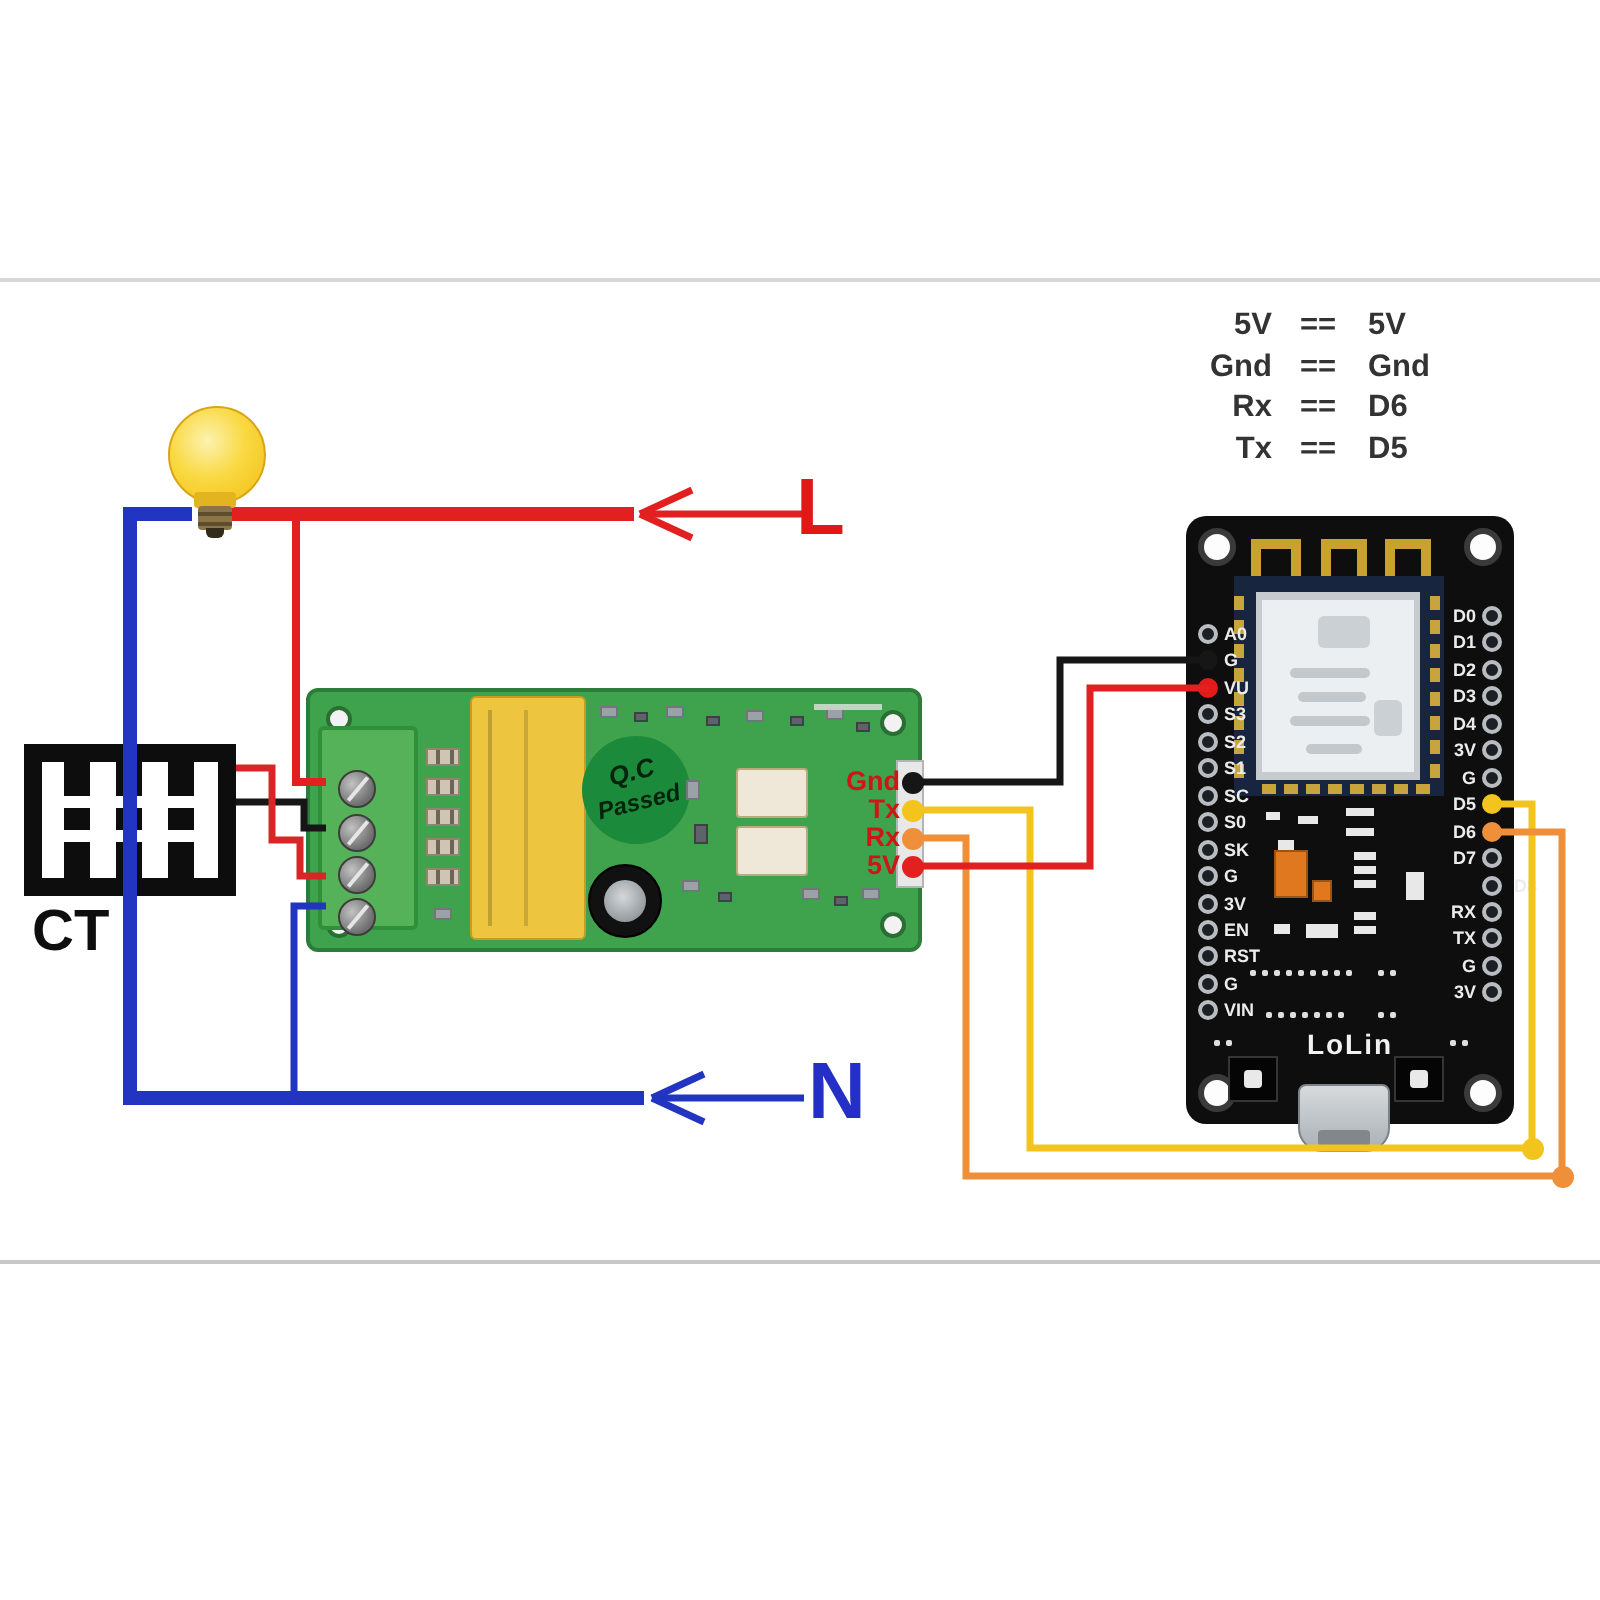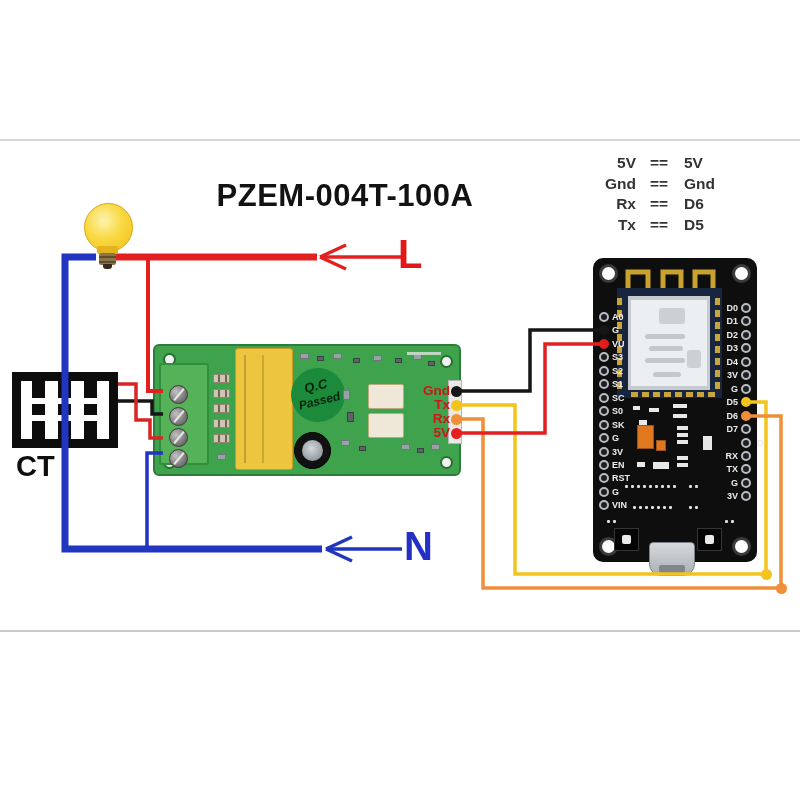--- a/index.html
+++ b/index.html
@@ -82,21 +82,20 @@
   svg{position:absolute;left:0;top:0;}
 </style>
 </head>
 <body>
 
 <div class="stage">
 
   <div class="hline" style="top:139px;"></div>
   <div class="hline" style="top:630px;background:#c9c9c9;"></div>
 
-  <div class="title">PZEM-004T-100A</div>
 
   <div class="pinmap">
     <div class="row">
       <span class="c1">5V</span>
       <span class="c2">==</span>
       <span class="c3">5V</span>
     </div>
     <div class="row">
       <span class="c1">Gnd</span>
       <span class="c2">==</span>
@@ -261,20 +260,21 @@
         <i></i>
       </div>
     <div class="dotrow" style="left:14px;top:262px;">
         <i></i>
         <i></i>
       </div>
     <div class="dotrow" style="left:132px;top:262px;">
         <i></i>
         <i></i>
       </div>
+    <div class="brand">LoLin</div>
     <div class="btn" style="left:21px;"></div>
     <div class="btn" style="left:104px;"></div>
     <div class="usb"></div>
     <div id="nm-pins">
         <div class="pin-dot" style="left: 6px; top: 54px;"></div>
         <div class="pin-lab" style="left: 19px; top: 54px;">A0</div>
         <div class="pin-dot" style="left: 6px; top: 67.45px; background: rgb(22, 22, 22); border-color: rgb(22, 22, 22);"></div>
         <div class="pin-lab" style="left: 19px; top: 67.45px;">G</div>
         <div class="pin-dot" style="left: 6px; top: 80.9px; background: rgb(227, 27, 27); border-color: rgb(227, 27, 27);"></div>
         <div class="pin-lab" style="left: 19px; top: 80.9px;">VU</div>

